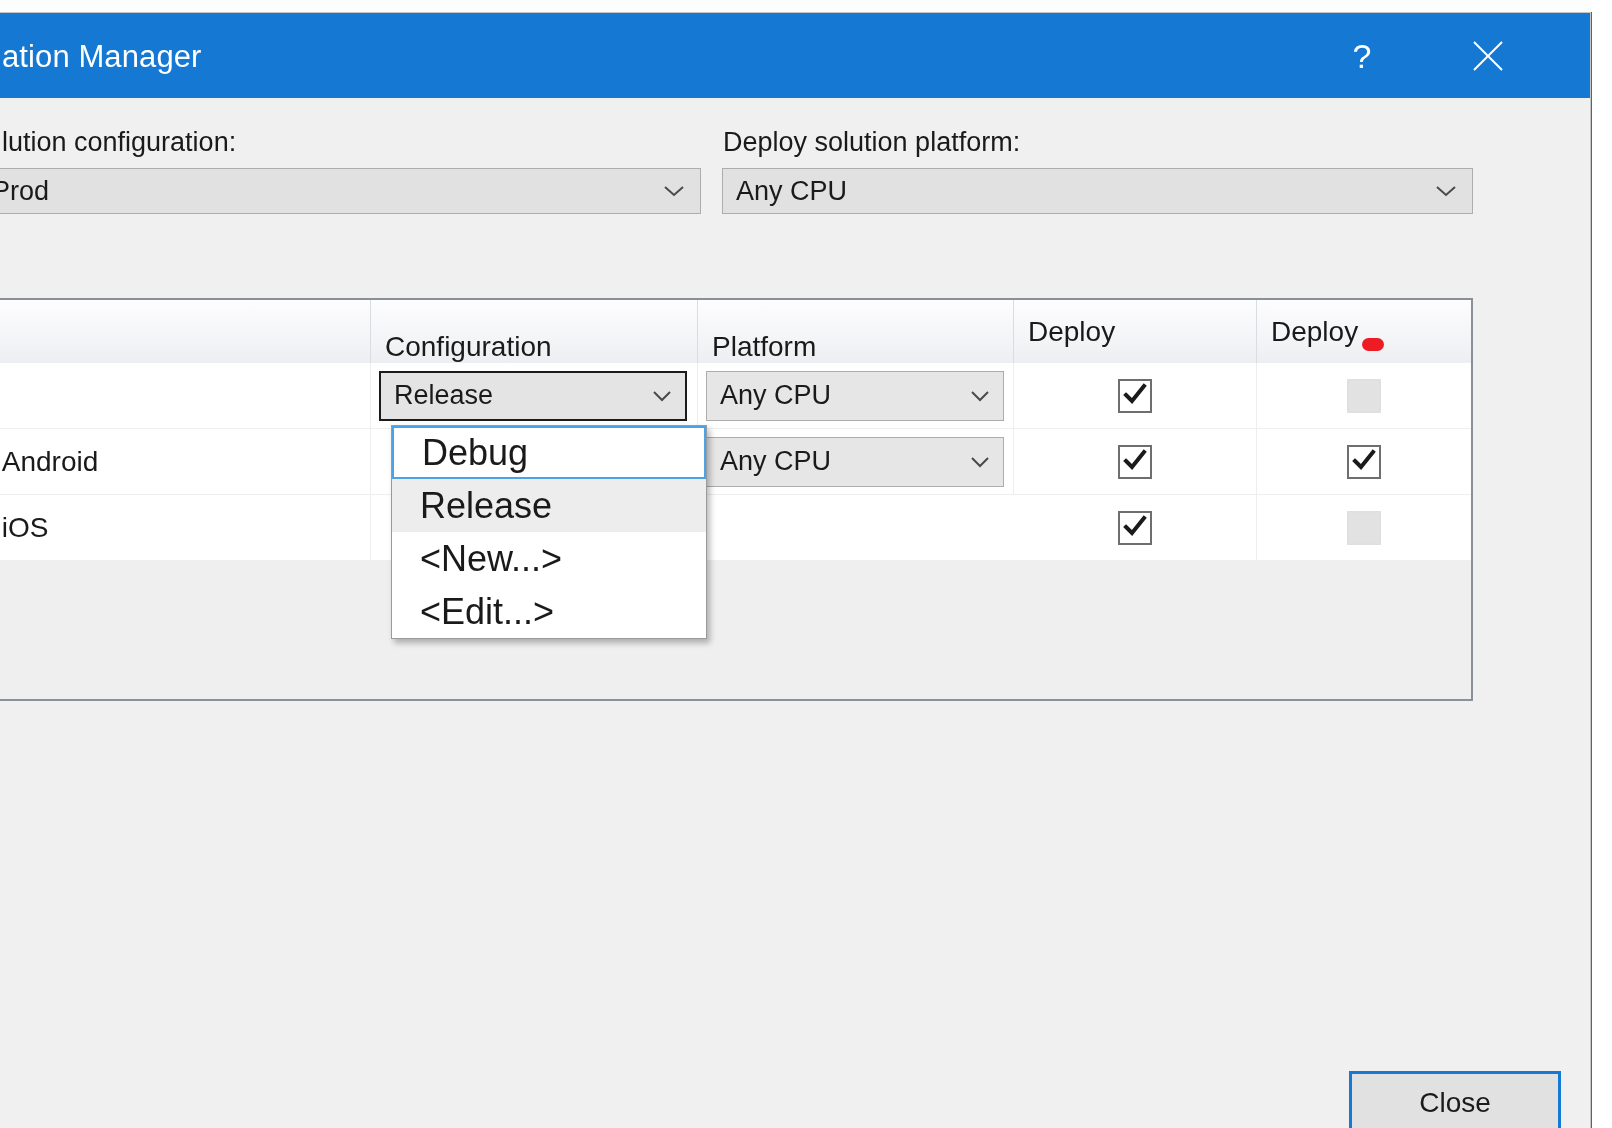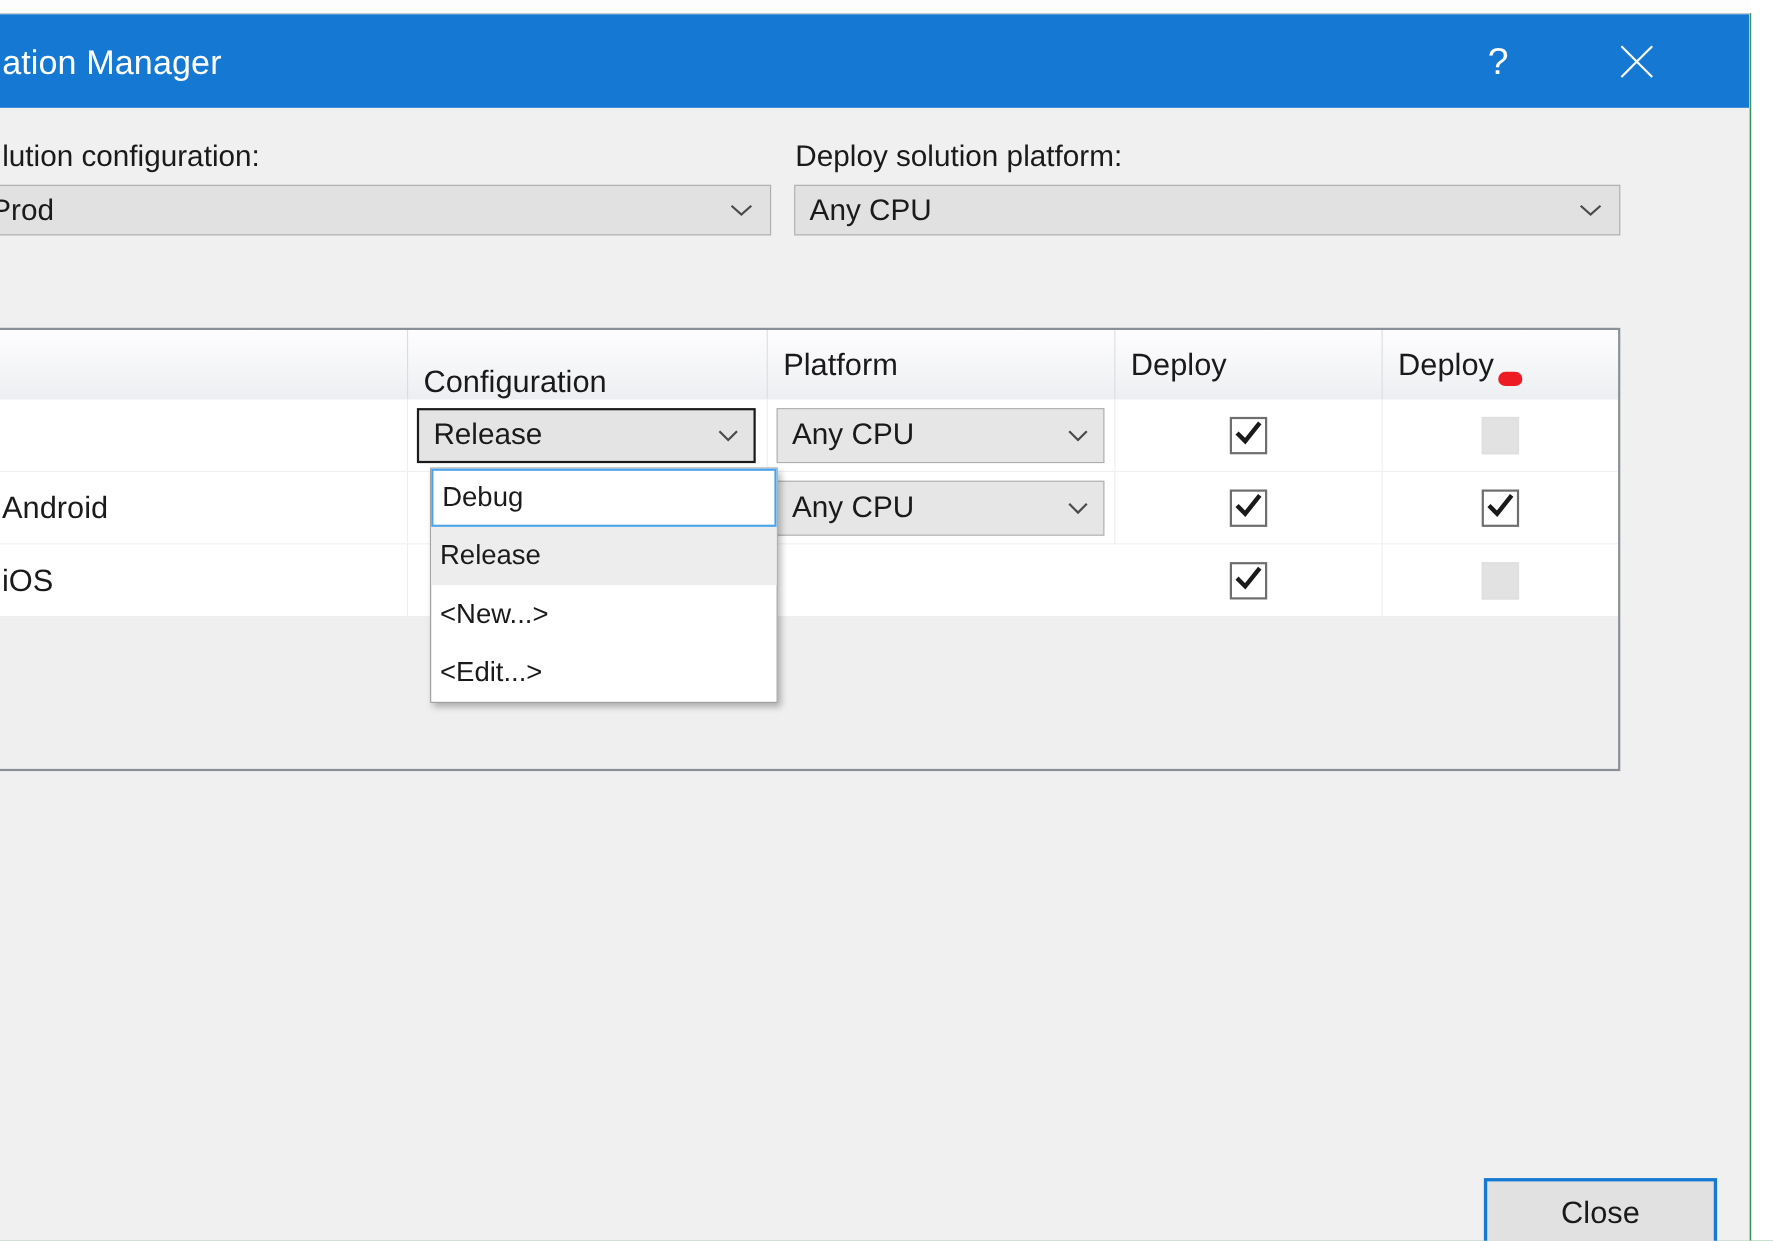--- a/index.html
+++ b/index.html
@@ -13,21 +13,21 @@
     overflow: hidden;
     font-family: "Liberation Sans", sans-serif;
     -webkit-font-smoothing: antialiased;
   }
 
   
   #canvas {
     position: relative;
     width: 1612px;
     height: 1128px;
-    background: #15803d;
+    background: #c2410c;
   }
 
   
   #dialog {
     position: absolute;
     left: -120px;          
     top: 12px;
     width: 1711px;         
     height: 1140px;
     background: #f0f0f0;
@@ -137,21 +137,21 @@
     border-right: 1px solid #dadde0;
   }
   .col-head .col-head-text {
     font-size: 28px;
     color: #1a1a1a;
     padding-left: 14px;
     white-space: nowrap;
   }
   #col-head-project { left: 0; width: 391px; }
   #col-head-configuration { left: 391px; width: 327px; align-items: flex-end; }
-  #col-head-platform { left: 718px; width: 316px; }
+  #col-head-platform { left: 718px; width: 316px; align-items: flex-end; }
   #col-head-build { left: 1034px; width: 243px; }
   #col-head-deploy { left: 1277px; width: 214px; border-right: none; }
 
   #deploy-red-dot {
     position: absolute;
     left: 105px;
     top: 38px;
     width: 22px;
     height: 13px;
     background: #ed1c24;
@@ -253,23 +253,23 @@
     background: #ffffff;
     border: 1px solid #9a9a9a;
     box-shadow: 3px 4px 6px rgba(0,0,0,0.28);
     z-index: 60;
     box-sizing: border-box;
   }
   .dd-item {
     height: 53px;
     display: flex;
     align-items: center;
-    font-size: 25px;
-    color: #1a1a1a;
-    padding-left: 8px;
+    font-size: 36px;
+    color: #1a1a1a;
+    padding-left: 28px;
     box-sizing: border-box;
     white-space: nowrap;
   }
   .dd-item.selected {
     border: 2px solid #4aa3e8;
     background: #ffffff;
   }
   .dd-item.hover {
     background: #ededed;
   }

